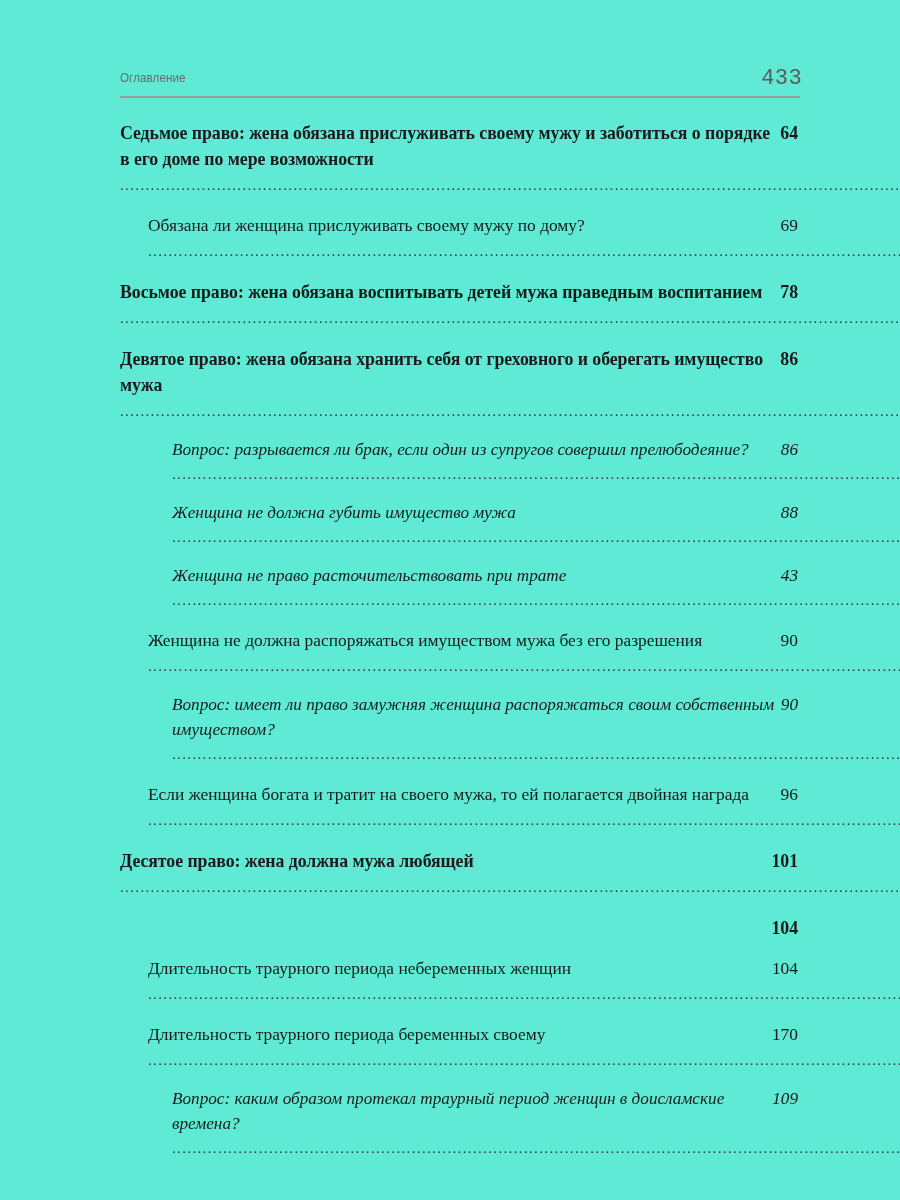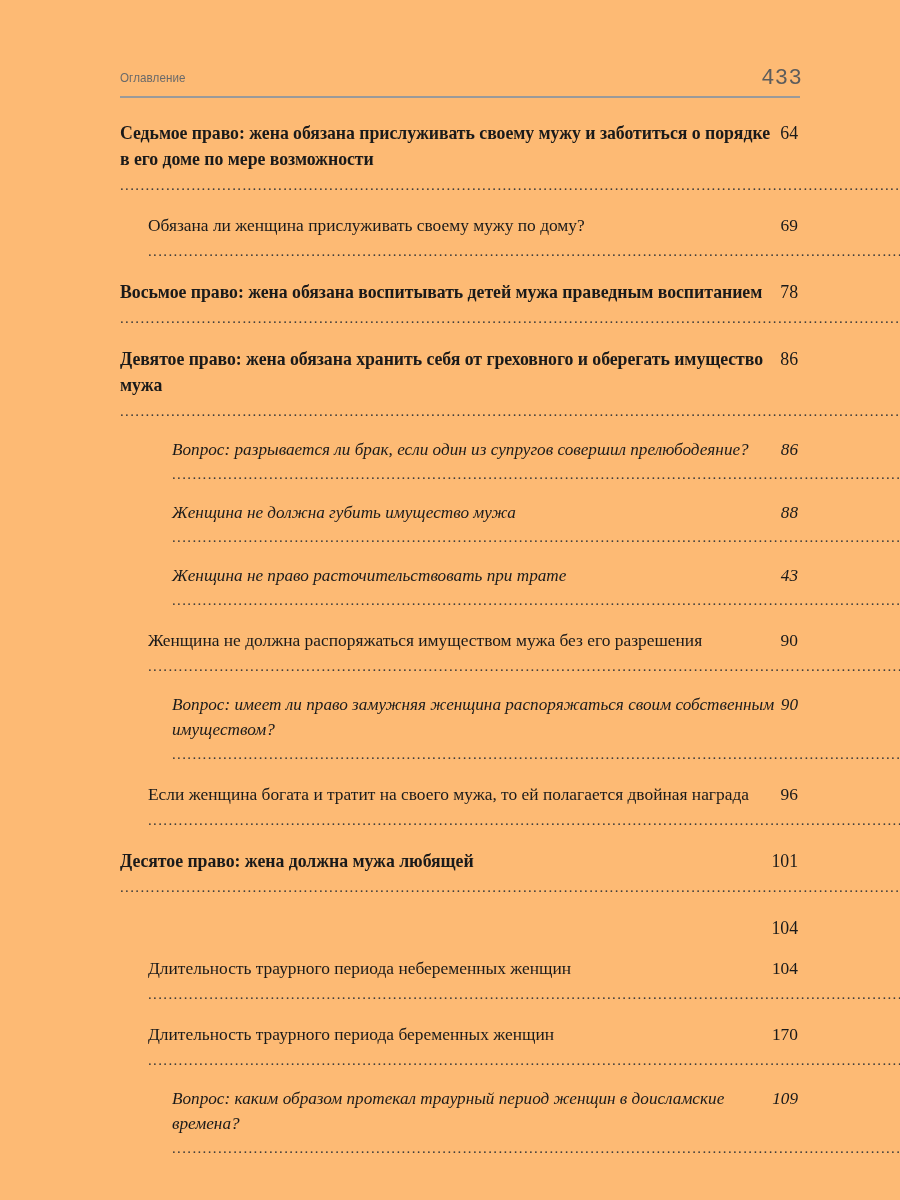--- a/index.html
+++ b/index.html
@@ -16,21 +16,21 @@
     overflow: hidden;
     position: relative;
   }
 
   .page {
     position: relative;
     width: 900px;
     height: 1200px;
     box-sizing: border-box;
     padding: 0;
-    background: #fdba74;
+    background: #5eead4;
   }
 
   
   .running-head {
     position: absolute;
     left: 120px;
     right: 100px;
     top: 70px;
     height: 34px;
   }
@@ -112,21 +112,21 @@
 
   
   .lvl0 {
     margin-left: 0;
     margin-top: 15px;
     font-weight: 700;
     font-size: 17.8px;
     line-height: 26px;
     letter-spacing: -0.05px;
   }
-  .lvl0 .folio { font-weight: 400; }
+  .lvl0 .folio { font-weight: 700; }
 
   
   .lvl1 {
     margin-left: 28px;
     margin-top: 15px;
     font-weight: 400;
     font-size: 17.4px;
     line-height: 25.5px;
   }
 
@@ -193,20 +193,20 @@
       <div class="toc-entry clearfix">
         <div class="entry-body lvl0"><span class="folio">101</span><span>Десятое право: жена должна мужа любящей </span><span class="leader">............................................................................................................................................................................................................................</span></div>
       </div>
       <div class="toc-entry clearfix">
         <div class="entry-body lvl0 noleader"><span class="folio">104</span></div>
       </div>
       <div class="toc-entry clearfix">
         <div class="entry-body lvl1"><span class="folio">104</span><span>Длительность траурного периода небеременных женщин </span><span class="leader">............................................................................................................................................................................................................................</span></div>
       </div>
       <div class="toc-entry clearfix">
-        <div class="entry-body lvl1"><span class="folio">170</span><span>Длительность траурного периода беременных женщин </span><span class="leader">............................................................................................................................................................................................................................</span></div>
+        <div class="entry-body lvl1"><span class="folio">170</span><span>Длительность траурного периода беременных своему </span><span class="leader">............................................................................................................................................................................................................................</span></div>
       </div>
       <div class="toc-entry clearfix">
         <div class="entry-body lvl2"><span class="folio">109</span><span>Вопрос: каким образом протекал траурный период женщин в доисламские времена? </span><span class="leader">............................................................................................................................................................................................................................</span></div>
       </div>
     </div>
 
 </div>
 
 </body></html>

